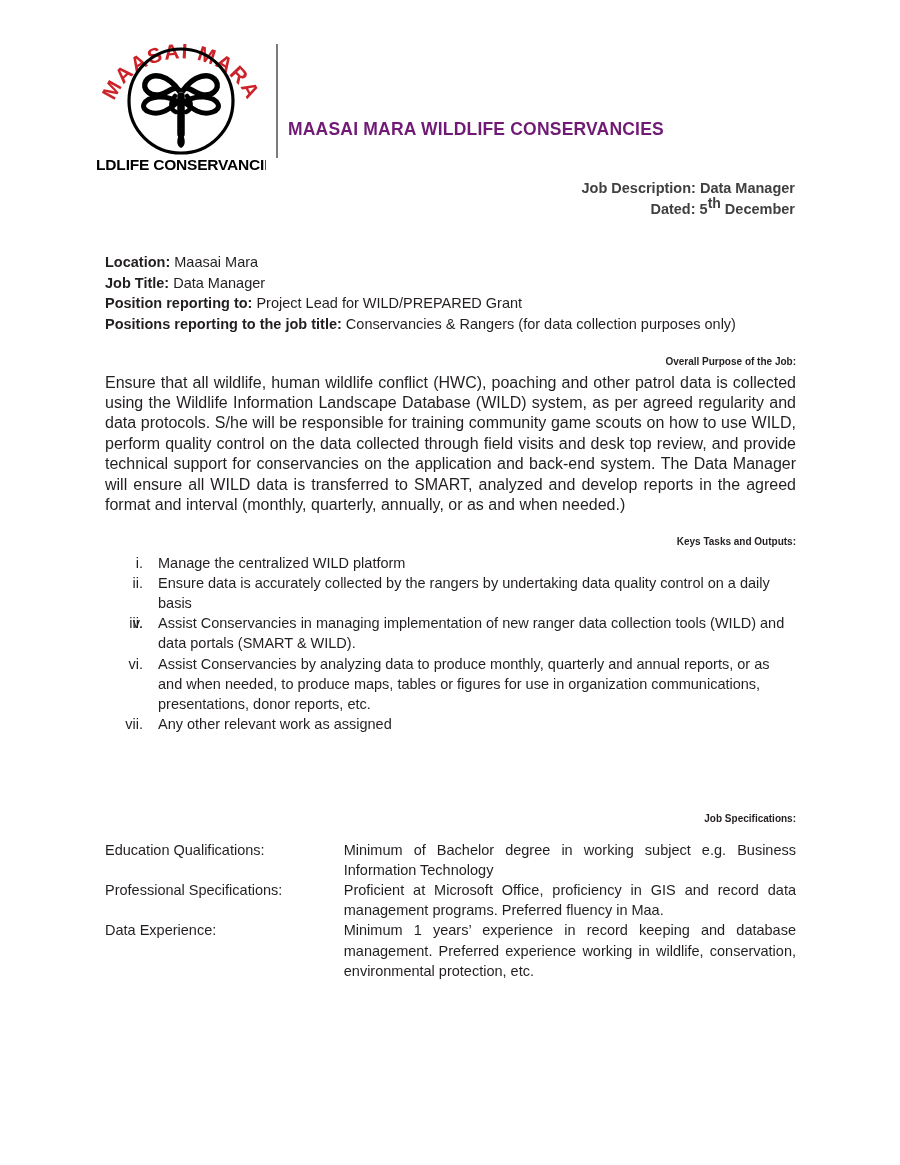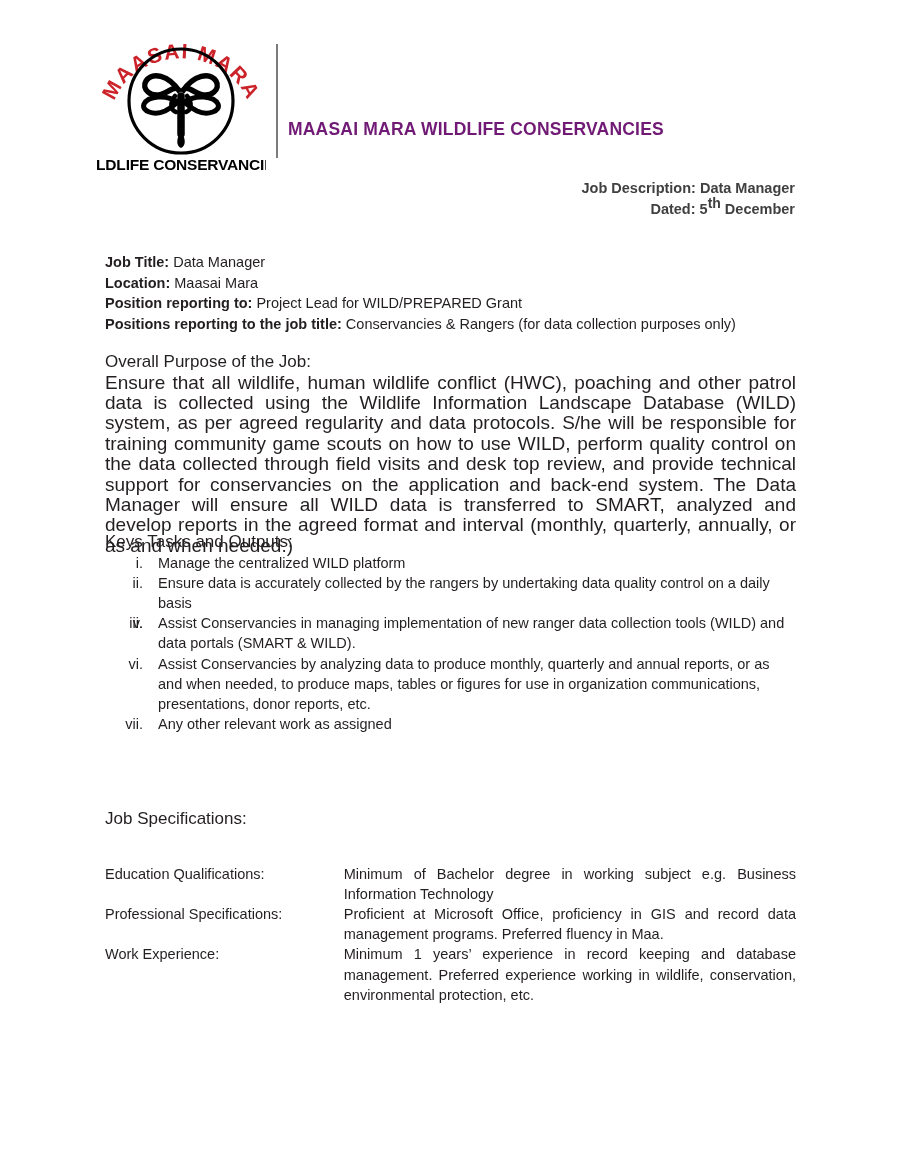--- a/index.html
+++ b/index.html
@@ -103,27 +103,28 @@
   }
 
   
   .sec-purpose {
     position: absolute;
     left: 105px;
     top: 352px;
     width: 691px;
   }
   .sec-heading {
-    font-size: 17px;
-    font-weight: normal;
+    font-size: 10px;
+    font-weight: bold;
     line-height: 20.5px;
     margin-bottom: 0px;
+    text-align: right;
   }
   .justified {
-    font-size: 19px;
+    font-size: 16px;
     line-height: 20.4px;
     text-align: justify;
     text-justify: inter-word;
   }
 
   
   .sec-tasks {
     position: absolute;
     left: 105px;
     top: 532px;
@@ -151,21 +152,21 @@
   }
 
   
   .sec-specs {
     position: absolute;
     left: 105px;
     top: 809px;
     width: 691px;
   }
   .spec-table {
-    margin-top: 34px;
+    margin-top: 10px;
     width: 691px;
     border-collapse: collapse;
   }
   .spec-table td {
     vertical-align: top;
     font-size: 14.5px;
     line-height: 20.2px;
     padding: 0 0 0 0;
   }
   .spec-label {
@@ -224,22 +225,22 @@
 
     <div class="header-title">MAASAI MARA WILDLIFE CONSERVANCIES</div>
   </div>
 
   <div class="doc-title">
     <div>Job Description: Data Manager</div>
     <div class="line2"><span>Dated:  5</span><span class="sup">th</span><span> December</span></div>
   </div>
 
   <div class="meta">
+    <div class="row"><b>Location:</b><span> Maasai Mara</span></div>
     <div class="row"><b>Job Title:</b><span> Data Manager</span></div>
-    <div class="row"><b>Location:</b><span> Maasai Mara</span></div>
     <div class="row"><b>Position reporting to:</b><span> Project Lead for WILD/PREPARED Grant</span></div>
     <div class="row"><b>Positions reporting to the job title:</b><span> Conservancies &amp; Rangers (for data collection purposes only)</span></div>
   </div>
 
   <div class="sec-purpose">
     <div class="sec-heading">Overall Purpose of the Job:</div>
     <div class="justified">Ensure that all wildlife, human wildlife conflict (HWC), poaching and other patrol data is collected using the Wildlife Information Landscape Database (WILD) system,  as per agreed regularity and data protocols. S/he will be responsible for training community game scouts on how to use WILD, perform quality control on the data collected through field visits and desk top review, and provide technical support for conservancies on the application and back-end system. The Data Manager will ensure all WILD data is transferred to SMART, analyzed and develop reports in the agreed format and interval (monthly, quarterly, annually, or as and when needed.)</div>
   </div>
 
   <div class="sec-tasks">
@@ -277,20 +278,20 @@
       <tbody>
         <tr>
           <td class="spec-label">Education Qualifications:</td>
           <td class="spec-value">Minimum of Bachelor degree in working subject e.g. Business Information Technology</td>
         </tr>
         <tr>
           <td class="spec-label">Professional Specifications:</td>
           <td class="spec-value">Proficient at Microsoft Office, proficiency in GIS and record data management programs. Preferred fluency in Maa.</td>
         </tr>
         <tr>
-          <td class="spec-label">Work Experience:</td>
+          <td class="spec-label">Data Experience:</td>
           <td class="spec-value">Minimum 1 years’ experience in record keeping and database management. Preferred experience working in wildlife, conservation, environmental protection, etc.</td>
         </tr>
       </tbody>
     </table>
   </div>
 
 </div>
 
 </body></html>

